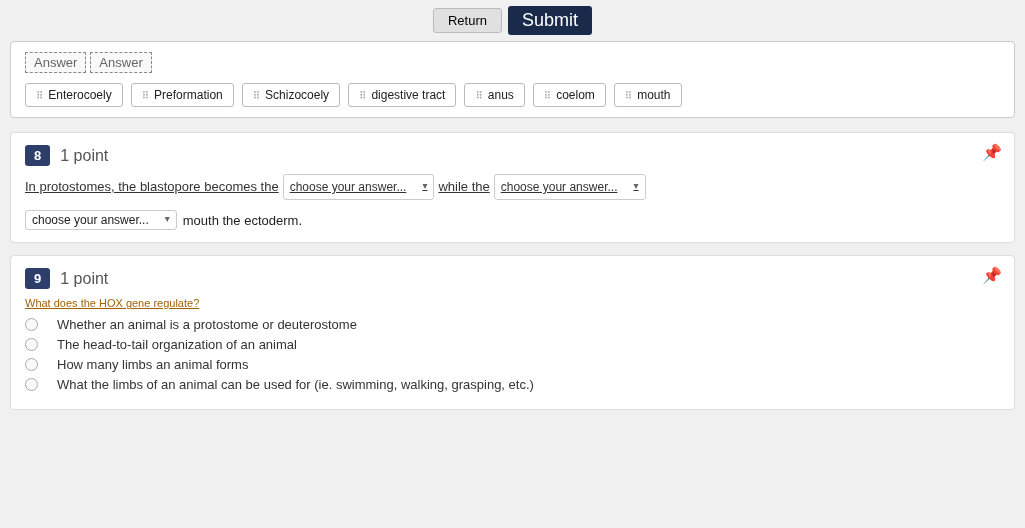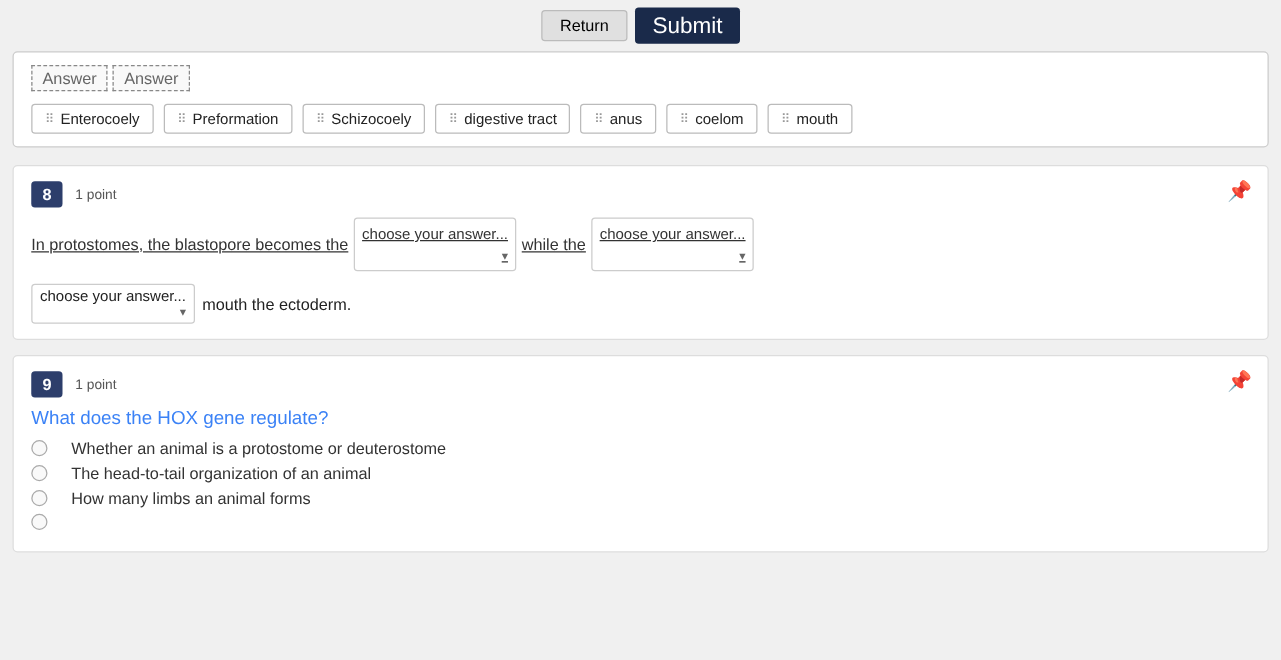--- a/index.html
+++ b/index.html
@@ -119,21 +119,21 @@
     .question-number {
       background: #2d3e6b;
       color: #fff;
       font-size: 13px;
       font-weight: bold;
       padding: 3px 9px;
       border-radius: 3px;
     }
 
     .question-points {
-      font-size: 11px;
+      font-size: 16px;
       color: #555;
     }
 
     .pin-icon {
       position: absolute;
       top: 10px;
       right: 12px;
       font-size: 16px;
       color: #bbb;
       cursor: pointer;
@@ -146,49 +146,49 @@
       display: flex;
       align-items: center;
       flex-wrap: wrap;
       gap: 4px;
       line-height: 1.7;
       text-decoration: underline;
     }
 
     .inline-select {
       display: inline-flex;
-      align-items: flex-end;
+      align-items: flex-start;
       border: 1px solid #ccc;
       border-radius: 3px;
       background: #fff;
       padding: 2px 6px;
       font-size: 12px;
       cursor: pointer;
-      gap: 0;
-      flex-direction: column;
+      gap: 16px;
     }
 
     .inline-select .chevron {
       font-size: 10px;
       color: #666;
     }
 
     .answer-row {
       display: flex;
       align-items: center;
       gap: 6px;
       flex-wrap: wrap;
       margin-top: 2px;
     }
 
     
     .mc-question-text {
-      font-size: 15px;
-      color: #3b82f6;
+      font-size: 11px;
+      color: #a16207;
       margin-bottom: 8px;
+      text-decoration: underline;
     }
 
     .mc-option {
       display: flex;
       align-items: center;
       gap: 19px;
       margin-bottom: 5px;
       font-size: 13px;
       color: #333;
     }
@@ -290,16 +290,17 @@
     <div class="mc-option">
       <div class="radio-circle"></div>
       <span>The head-to-tail organization of an animal</span>
     </div>
     <div class="mc-option">
       <div class="radio-circle"></div>
       <span>How many limbs an animal forms</span>
     </div>
     <div class="mc-option">
       <div class="radio-circle"></div>
+      <span>What the limbs of an animal can be used for (ie. swimming, walking, grasping, etc.)</span>
     </div>
   </div>
 
 </div>
 
 </body></html>

